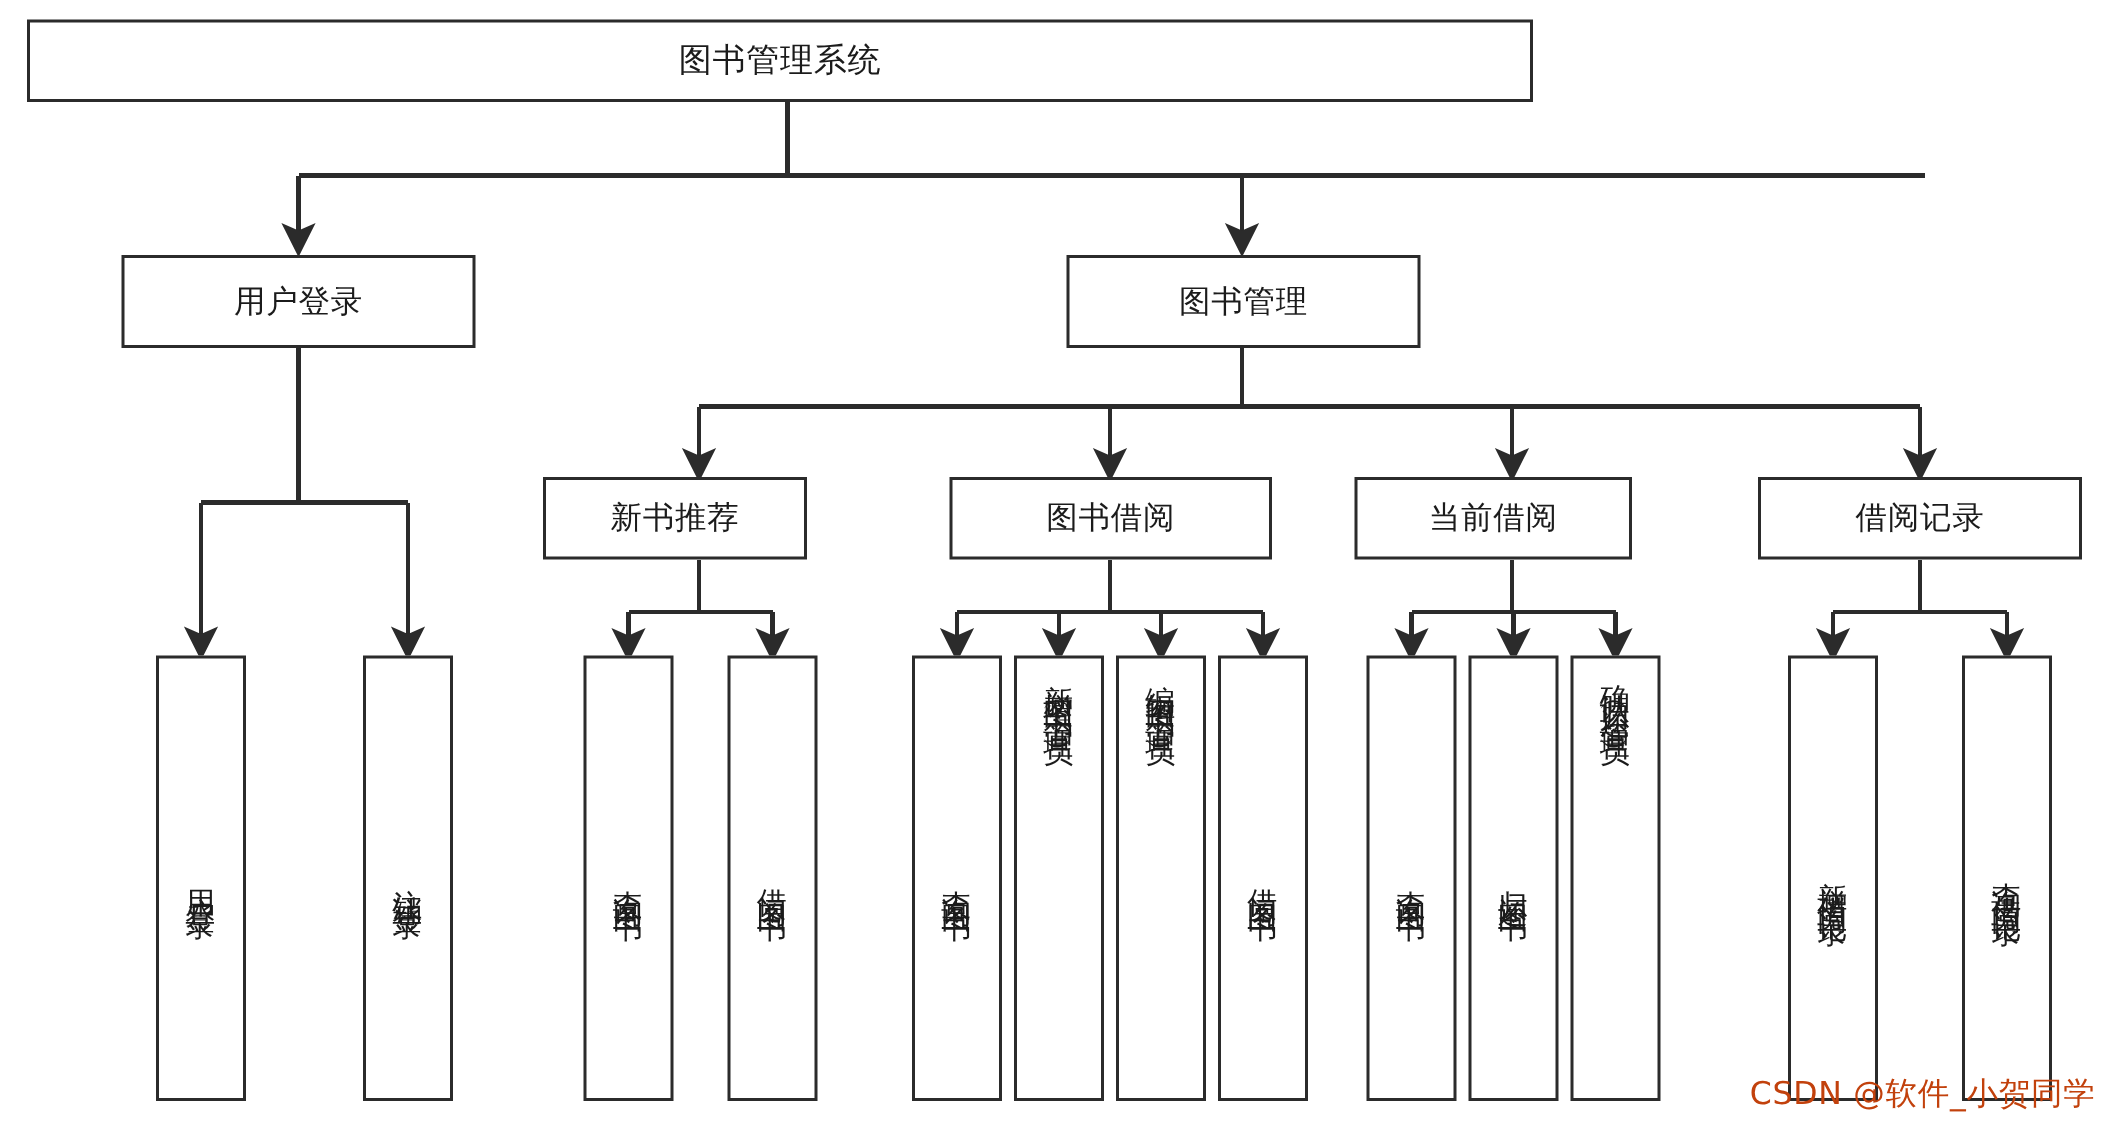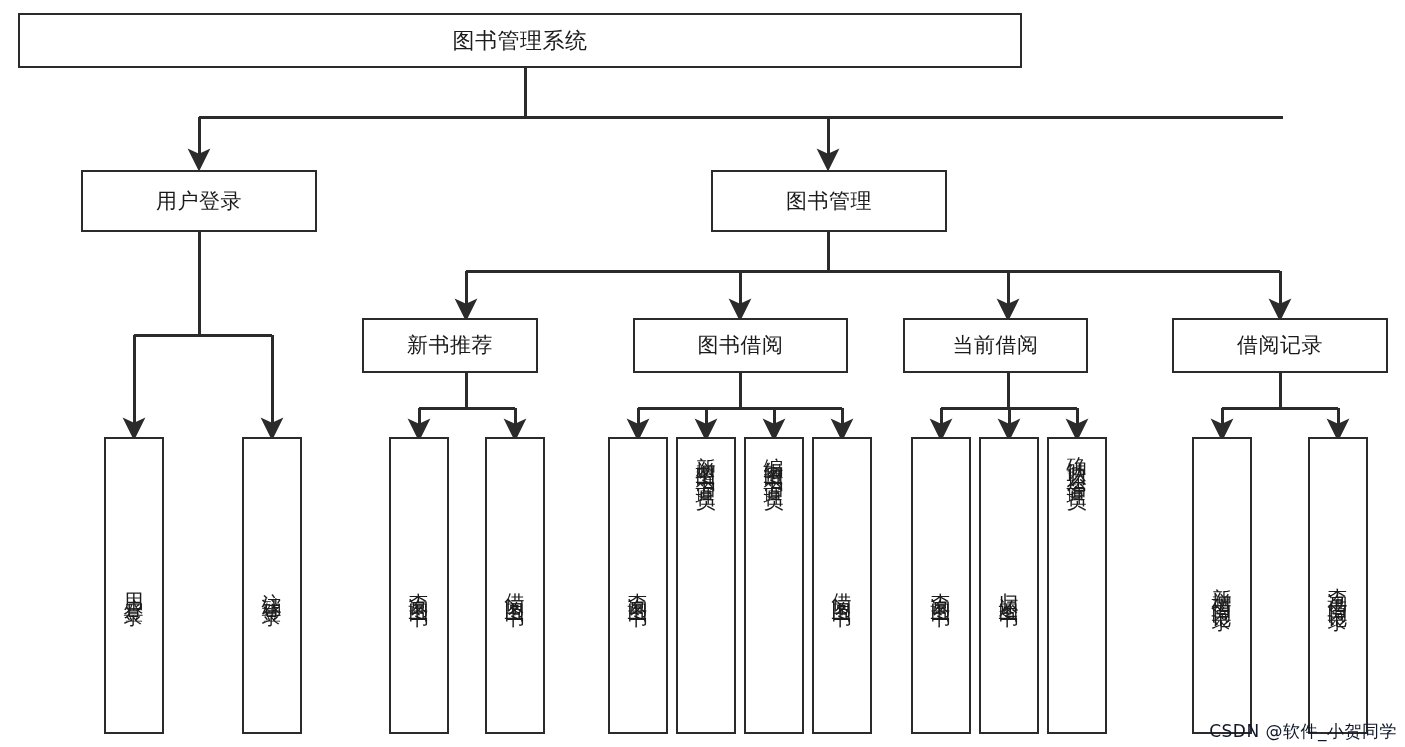--- a/index.html
+++ b/index.html
@@ -68,22 +68,22 @@
     align-items: center;
   }
   .node.leaf.v-top {
     align-items: flex-start;
   }
 
   .watermark {
     position: absolute;
     right: 8px;
     bottom: 4px;
-    font-size: 17px;
-    color: #0f172a;
+    font-size: 21px;
+    color: #c2410c;
     letter-spacing: 0.5px;
     white-space: nowrap;
     user-select: none;
   }
 </style>
 </head>
 <body>
 
 <div id="canvas">
 

